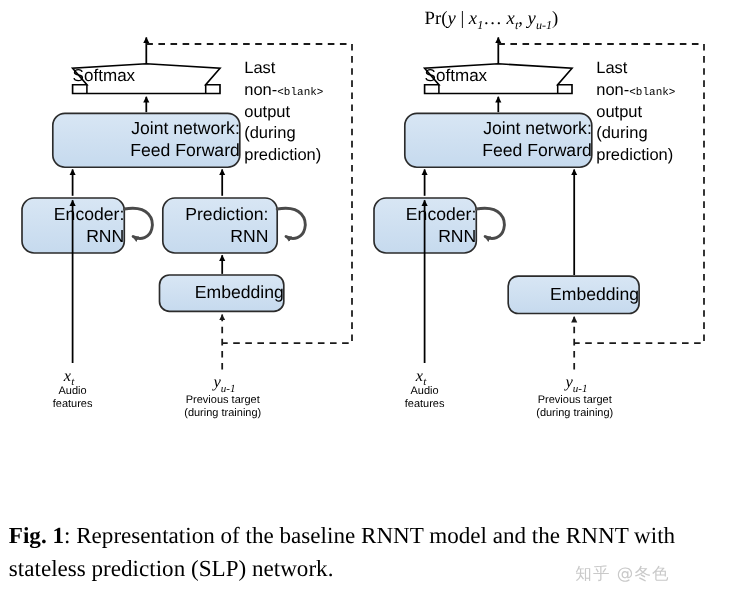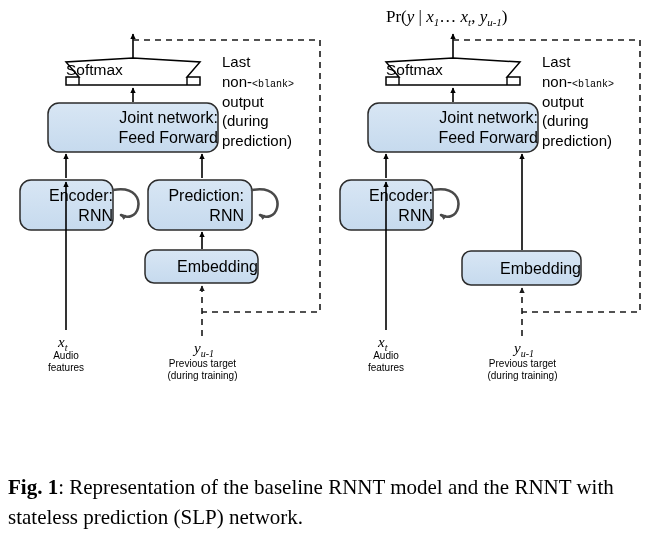--- a/index.html
+++ b/index.html
@@ -234,14 +234,15 @@
 
   <div class="txt io-sym" style="left:378px; top:334px;">x<span class="sub">t</span></div>
   <div class="txt io-label" style="left:336px; top:350px; width:100px;"><span>Audio</span><br><span>features</span></div>
 
   <div class="txt io-sym" style="left:514px; top:340px;">y<span class="sub">u-1</span></div>
   <div class="txt io-label" style="left:445px; top:358px; width:155px;"><span>Previous target</span><br><span>(during training)</span></div>
 
 
   <div class="caption"><b>Fig. 1</b><span>: Representation of the baseline RNNT model and the RNNT with stateless prediction (SLP) network.</span></div>
 
+  <div class="watermark">知乎 @冬色</div>
 
 </div>
 
 </body></html>

